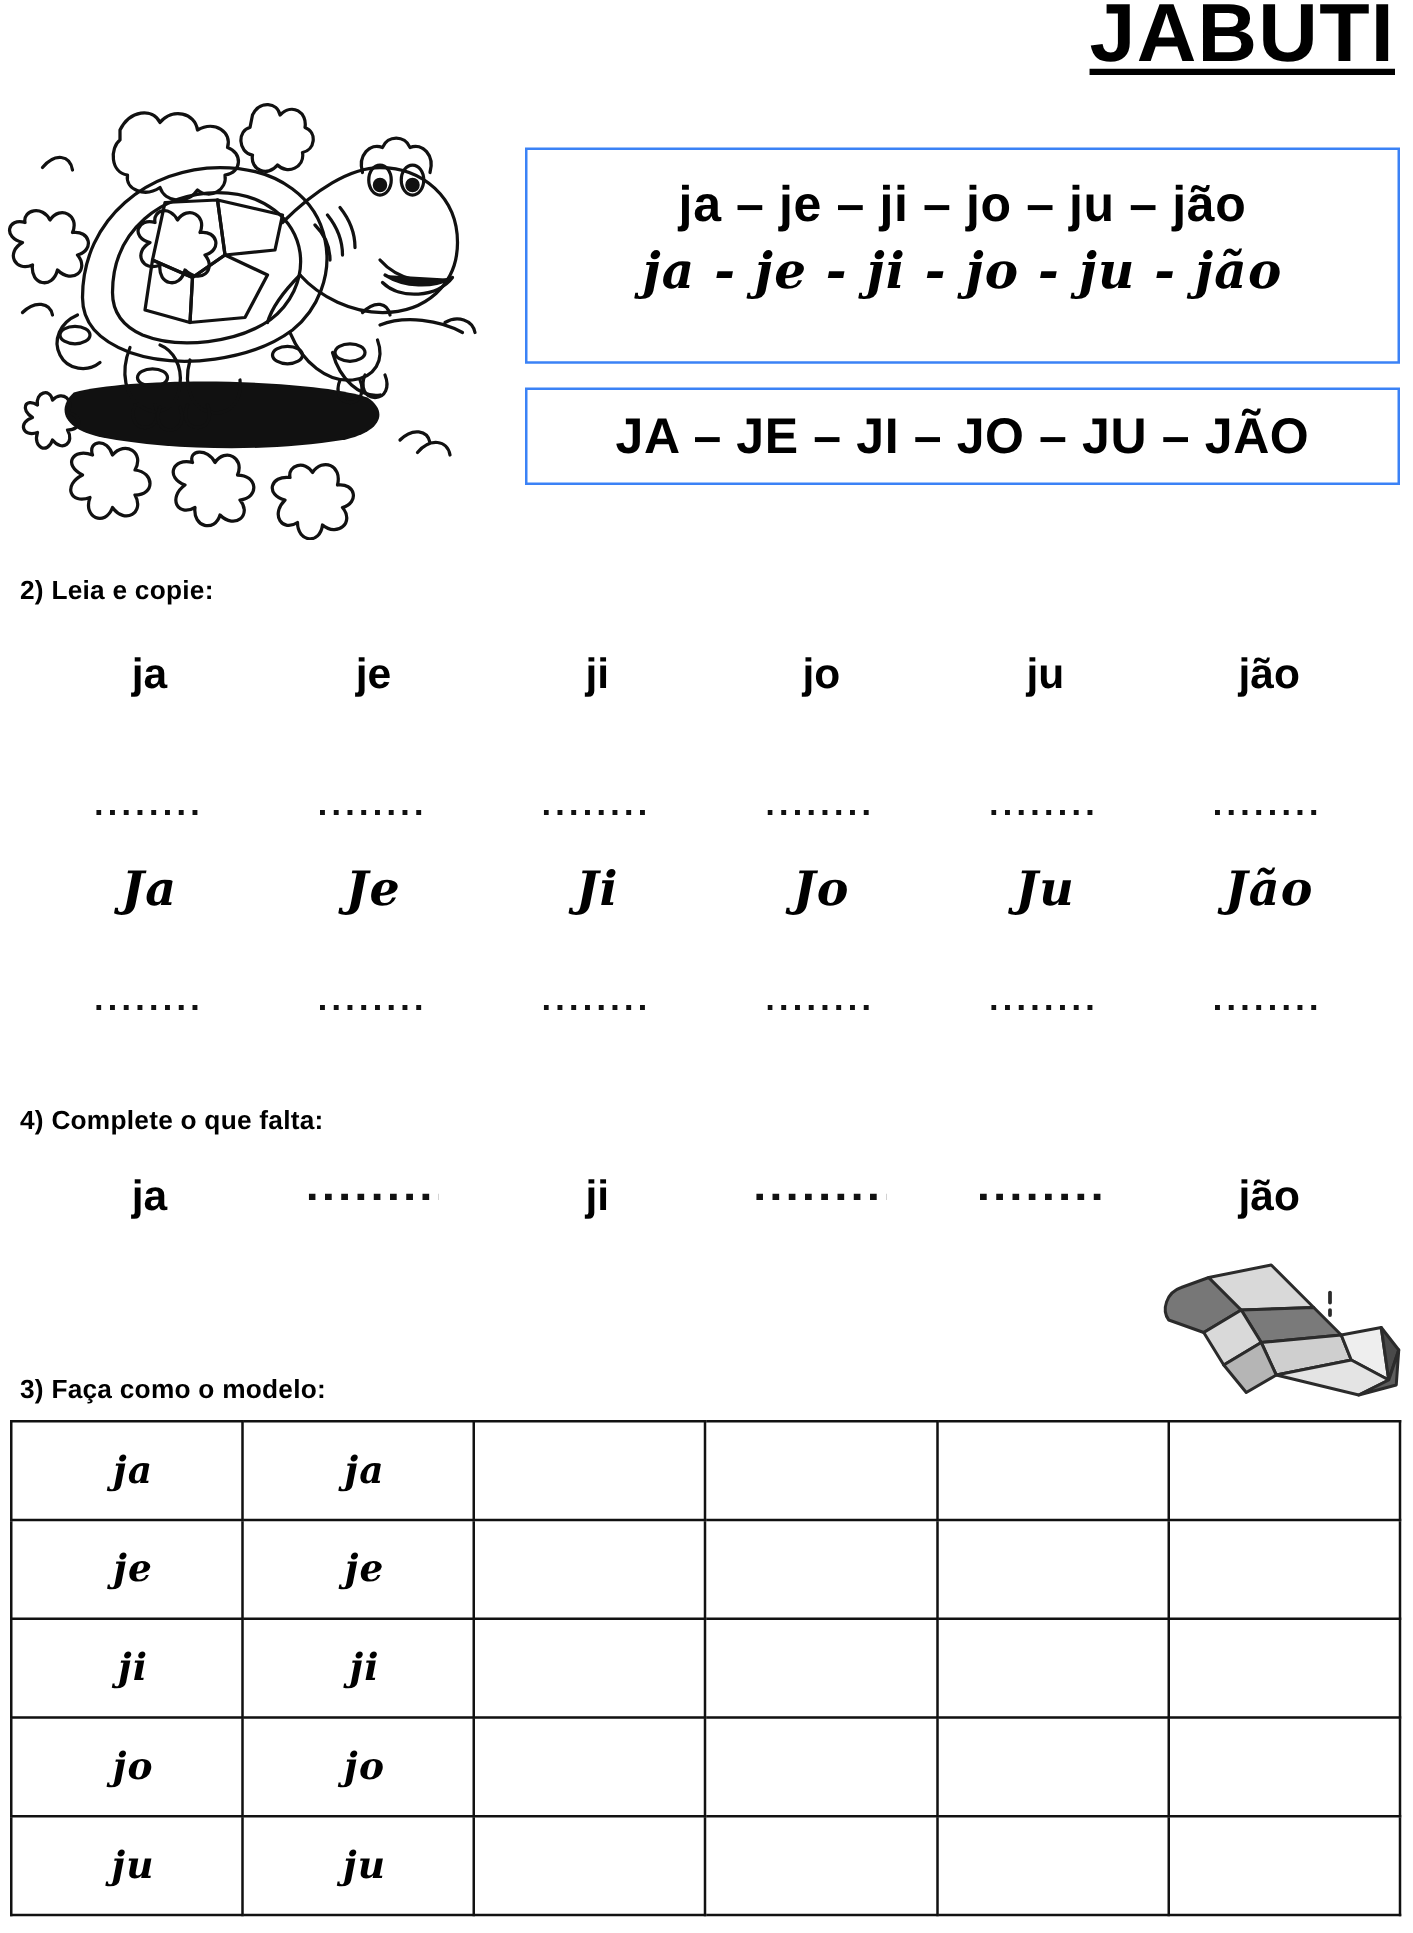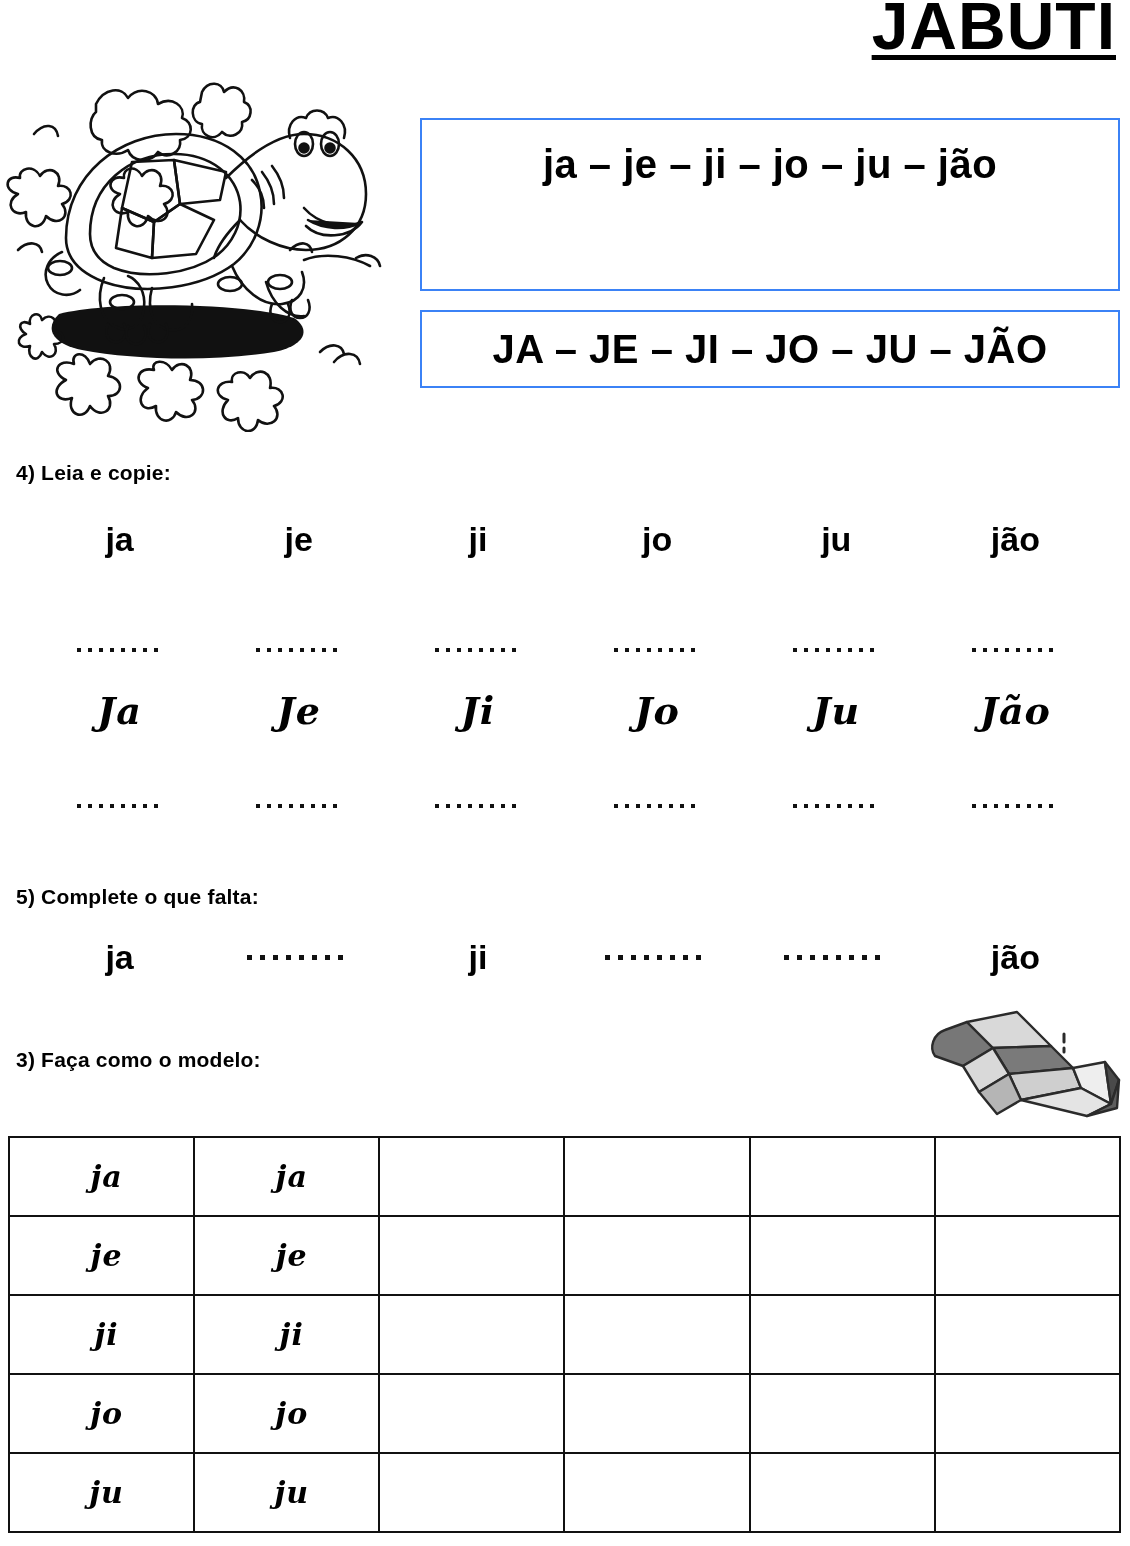--- a/index.html
+++ b/index.html
@@ -86,21 +86,21 @@
   
   .exercise-heading {
     position: absolute;
     left: 16px;
     font-size: 21px;
     font-weight: bold;
     letter-spacing: 0.2px;
   }
   #exercise-1-heading { top: 461px; }
   #exercise-2-heading { top: 885px; }
-  #exercise-3-heading { top: 1048px; }
+  #exercise-3-heading { top: 1100px; }
 
   
   #exercise-1-body {
     position: absolute;
     left: 30px;
     top: 515px;
     width: 1075px;
     display: grid;
     grid-template-columns: repeat(6, 1fr);
   }
@@ -264,27 +264,28 @@
       <path d="M120 126 C106 122 100 138 116 142 C102 150 110 166 124 160 C122 176 140 180 144 164 C156 176 170 164 160 152 C174 148 170 132 156 134 C162 120 146 112 138 124 C132 112 118 116 120 126 Z"></path>
       <path d="M30 82 C40 70 52 72 54 84"></path>
       <path d="M14 198 C24 188 36 190 38 200"></path>
       <path d="M330 310 C340 298 354 300 356 312"></path>
     </g>
   </svg>
 </div>
 
 <div class="syllable-box" id="syllable-box-lower">
   <div class="box-row-print">ja – je – ji – jo – ju – jão</div>
+  <div class="box-row-cursive">ja - je - ji - jo - ju - jão</div>
 </div>
 
 <div class="syllable-box" id="syllable-box-upper">
   <div class="box-row-upper">JA – JE – JI – JO – JU – JÃO</div>
 </div>
 
-<div class="exercise-heading" id="exercise-1-heading">4) Leia e copie:</div>
+<div class="exercise-heading" id="exercise-1-heading">2) Leia e copie:</div>
 
 <div id="exercise-1-body">
   <div class="ex1-col">
     <div class="ex1-print">ja</div>
     <div class="gap-a"></div>
     <div class="dotted-line"></div>
     <div class="gap-b"></div>
     <div class="ex1-cursive">Ja</div>
     <div class="gap-c"></div>
     <div class="dotted-line"></div>
@@ -329,21 +330,21 @@
     <div class="ex1-print">jão</div>
     <div class="gap-a"></div>
     <div class="dotted-line"></div>
     <div class="gap-b"></div>
     <div class="ex1-cursive">Jão</div>
     <div class="gap-c"></div>
     <div class="dotted-line"></div>
   </div>
 </div>
 
-<div class="exercise-heading" id="exercise-2-heading">5) Complete o que falta:</div>
+<div class="exercise-heading" id="exercise-2-heading">4) Complete o que falta:</div>
 
 <div id="exercise-2-body">
   <div class="ex2-cell">
     <span class="ex2-print">ja</span>
   </div>
   <div class="ex2-cell">
     <span class="ex2-blank"></span>
   </div>
   <div class="ex2-cell">
     <span class="ex2-print">ji</span>

